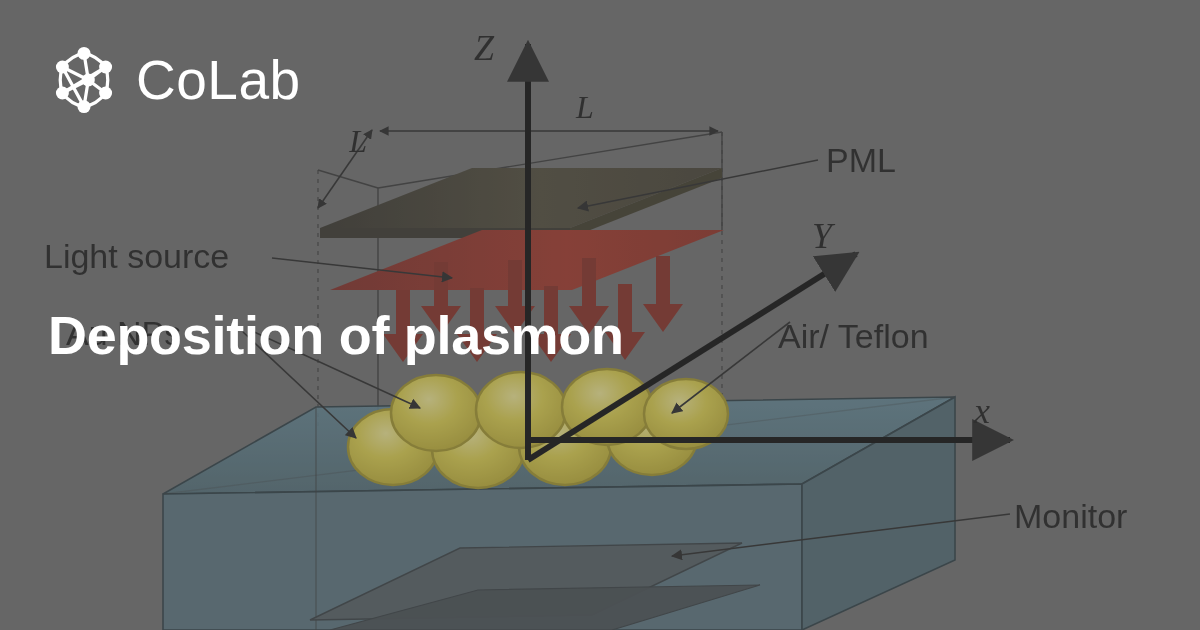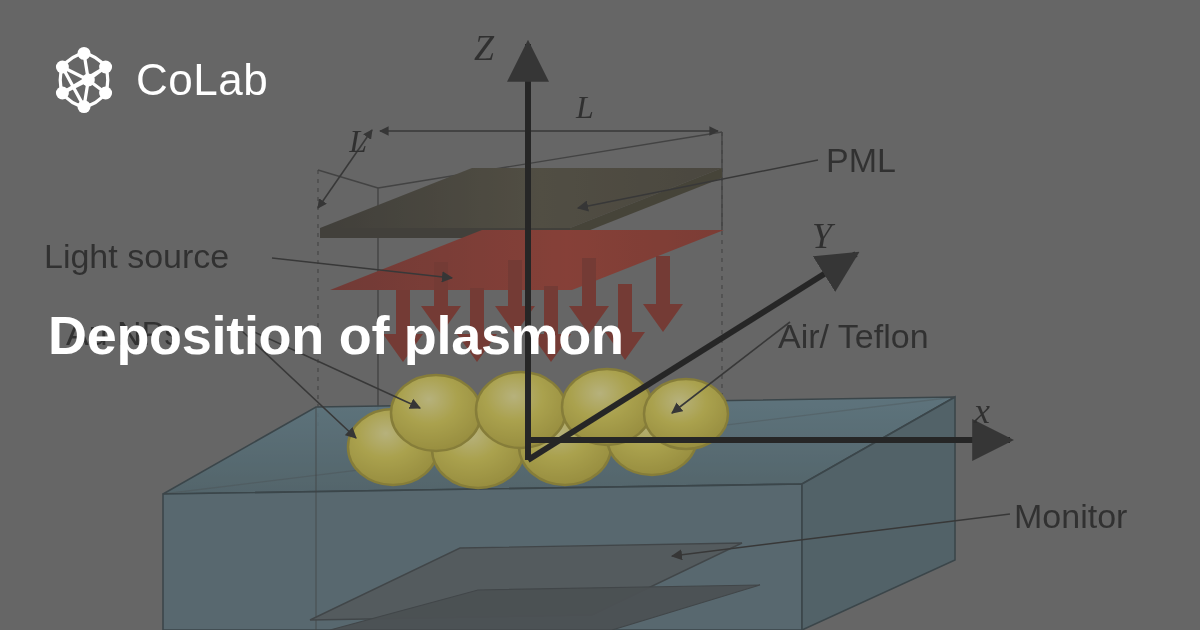--- a/index.html
+++ b/index.html
@@ -72,21 +72,21 @@
     left: 48px;
     top: 44px;
     display: flex;
     align-items: center;
     gap: 16px;
     z-index: 5;
   }
   #brand-mark { width: 72px; height: 72px; display: block; }
   #brand-name {
     color: #ffffff;
-    font-size: 44px;
+    font-size: 55px;
     letter-spacing: 0.5px;
     font-family: "Liberation Sans", sans-serif;
     line-height: 1;
   }
 
   
   #headline {
     position: absolute;
     left: 48px;
     top: 262px;

